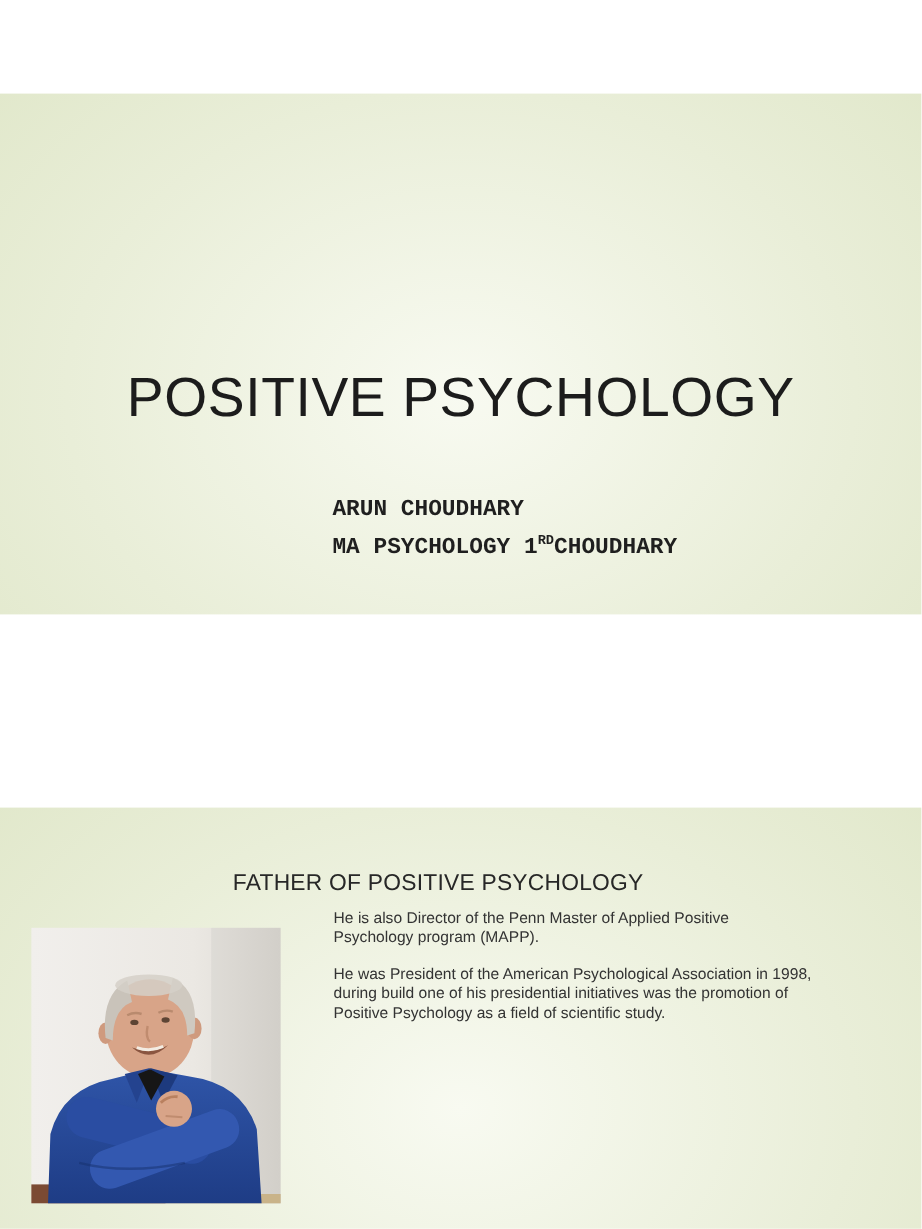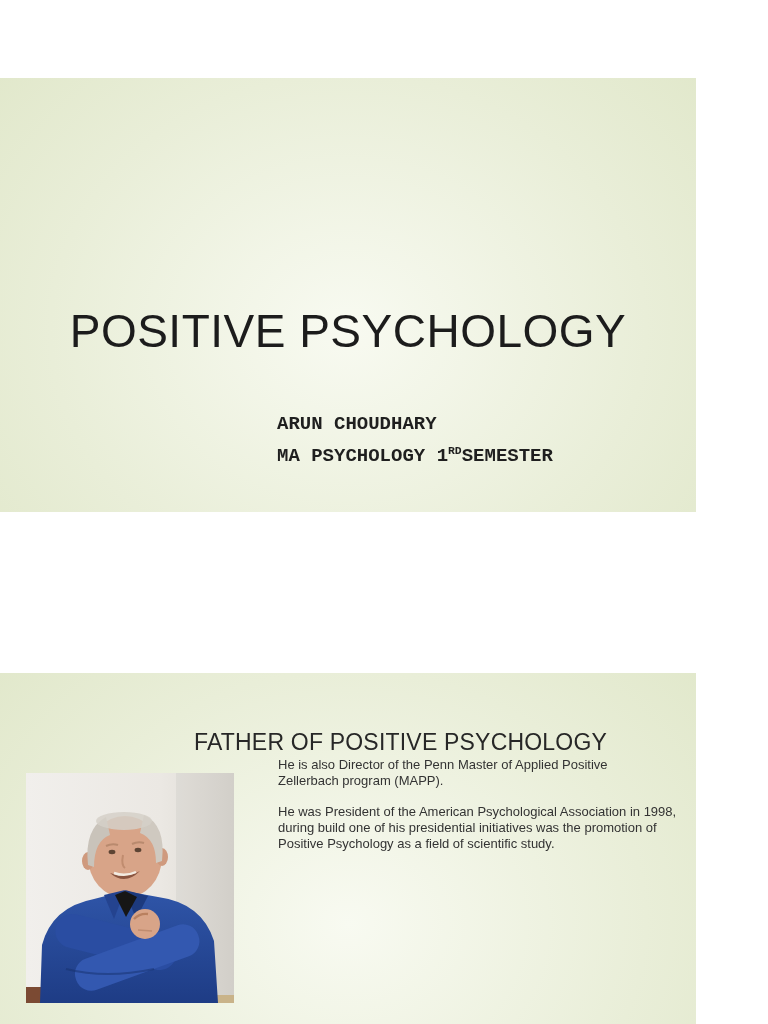--- a/index.html
+++ b/index.html
@@ -10,21 +10,21 @@
     --text-title:#1c1c1c;
     --text-body:#333333;
   }
   html,body{margin:0;padding:0;}
   body{
     width:768px;height:1024px;overflow:hidden;position:relative;
     background:var(--page-bg);
     font-family:"Liberation Sans","DejaVu Sans",sans-serif;
   }
   .slide{
-    position:absolute;left:0;width:696px;overflow:hidden;
+    position:absolute;left:0;width:768px;overflow:hidden;
     background:radial-gradient(ellipse 95% 130% at 50% 58%,
       var(--slide-bg-center) 0%,
       var(--slide-bg-mid) 45%,
       var(--slide-bg-edge) 100%);
   }
   .slide1{top:78px;height:434px;}
   .slide2{top:673px;height:432px;}
   .slide1-title{
     position:absolute;left:0;right:0;top:196px;
     text-align:center;
@@ -37,41 +37,41 @@
     position:absolute;left:277px;top:330px;
     font-family:Liberation Mono, monospace;
     font-weight:700;font-size:19px;line-height:32px;
     color:#1f1f1f;white-space:nowrap;
   }
   .author-block sup{
     font-size:0.6em;vertical-align:super;line-height:0;text-align:right;
   }
   .slide2-heading{
     position:absolute;left:194px;top:37px;
-    font-size:23px;font-weight:400;letter-spacing:0.2px;
+    font-size:19px;font-weight:400;letter-spacing:0.2px;
     color:#272727;white-space:nowrap;
   }
   .bio-text{
     position:absolute;left:278px;top:84px;width:420px;
     font-size:13px;line-height:15.7px;color:var(--text-body);
   }
   .bio-text p{margin:0 0 16px 0;white-space:pre-line;}
   .photo{
     position:absolute;left:26px;top:100px;width:208px;height:230px;
     display:block;
   }
 </style>
 </head>
 <body>
 
 <section class="slide slide1">
   <h1 class="slide1-title">POSITIVE PSYCHOLOGY</h1>
   <div class="author-block">
     <div>ARUN CHOUDHARY</div>
-    <div><span>MA PSYCHOLOGY 1</span><sup>RD</sup><span>SEMESTER</span></div>
+    <div><span>MA PSYCHOLOGY 1</span><sup>RD</sup><span>CHOUDHARY</span></div>
   </div>
 </section>
 
 <section class="slide slide2">
   <h2 class="slide2-heading">FATHER OF POSITIVE PSYCHOLOGY</h2>
 
   <svg class="photo" viewBox="0 0 208 230" xmlns="http://www.w3.org/2000/svg" aria-hidden="true">
     <defs>
       <linearGradient id="pbg" x1="0" y1="0" x2="1" y2="0">
         <stop offset="0" stop-color="#f1efec"></stop>
@@ -114,18 +114,18 @@
     <rect x="46" y="168" width="130" height="33" rx="16" fill="#3358b0" transform="rotate(-20 111 184)"></rect>
     <path d="M40,196 Q80,206 128,196" stroke="#16306b" stroke-width="2" fill="none" opacity="0.5"></path>
 
     <circle cx="119" cy="151" r="15" fill="#d8a488"></circle>
     <path d="M108,146 Q114,140 122,141" stroke="#b9805f" stroke-width="2.4" fill="none"></path>
     <path d="M112,157 L126,158" stroke="#c08c6f" stroke-width="1.6"></path>
   </svg>
 
   <div class="bio-text">
     <p>He is also Director of the Penn Master of Applied Positive
-Zellerbach program (MAPP).</p>
+Psychology program (MAPP).</p>
     <p>He was President of the American Psychological Association in 1998,
 during build one of his presidential initiatives was the promotion of
 Positive Psychology as a field of scientific study.</p>
   </div>
 </section>
 
 </body></html>

